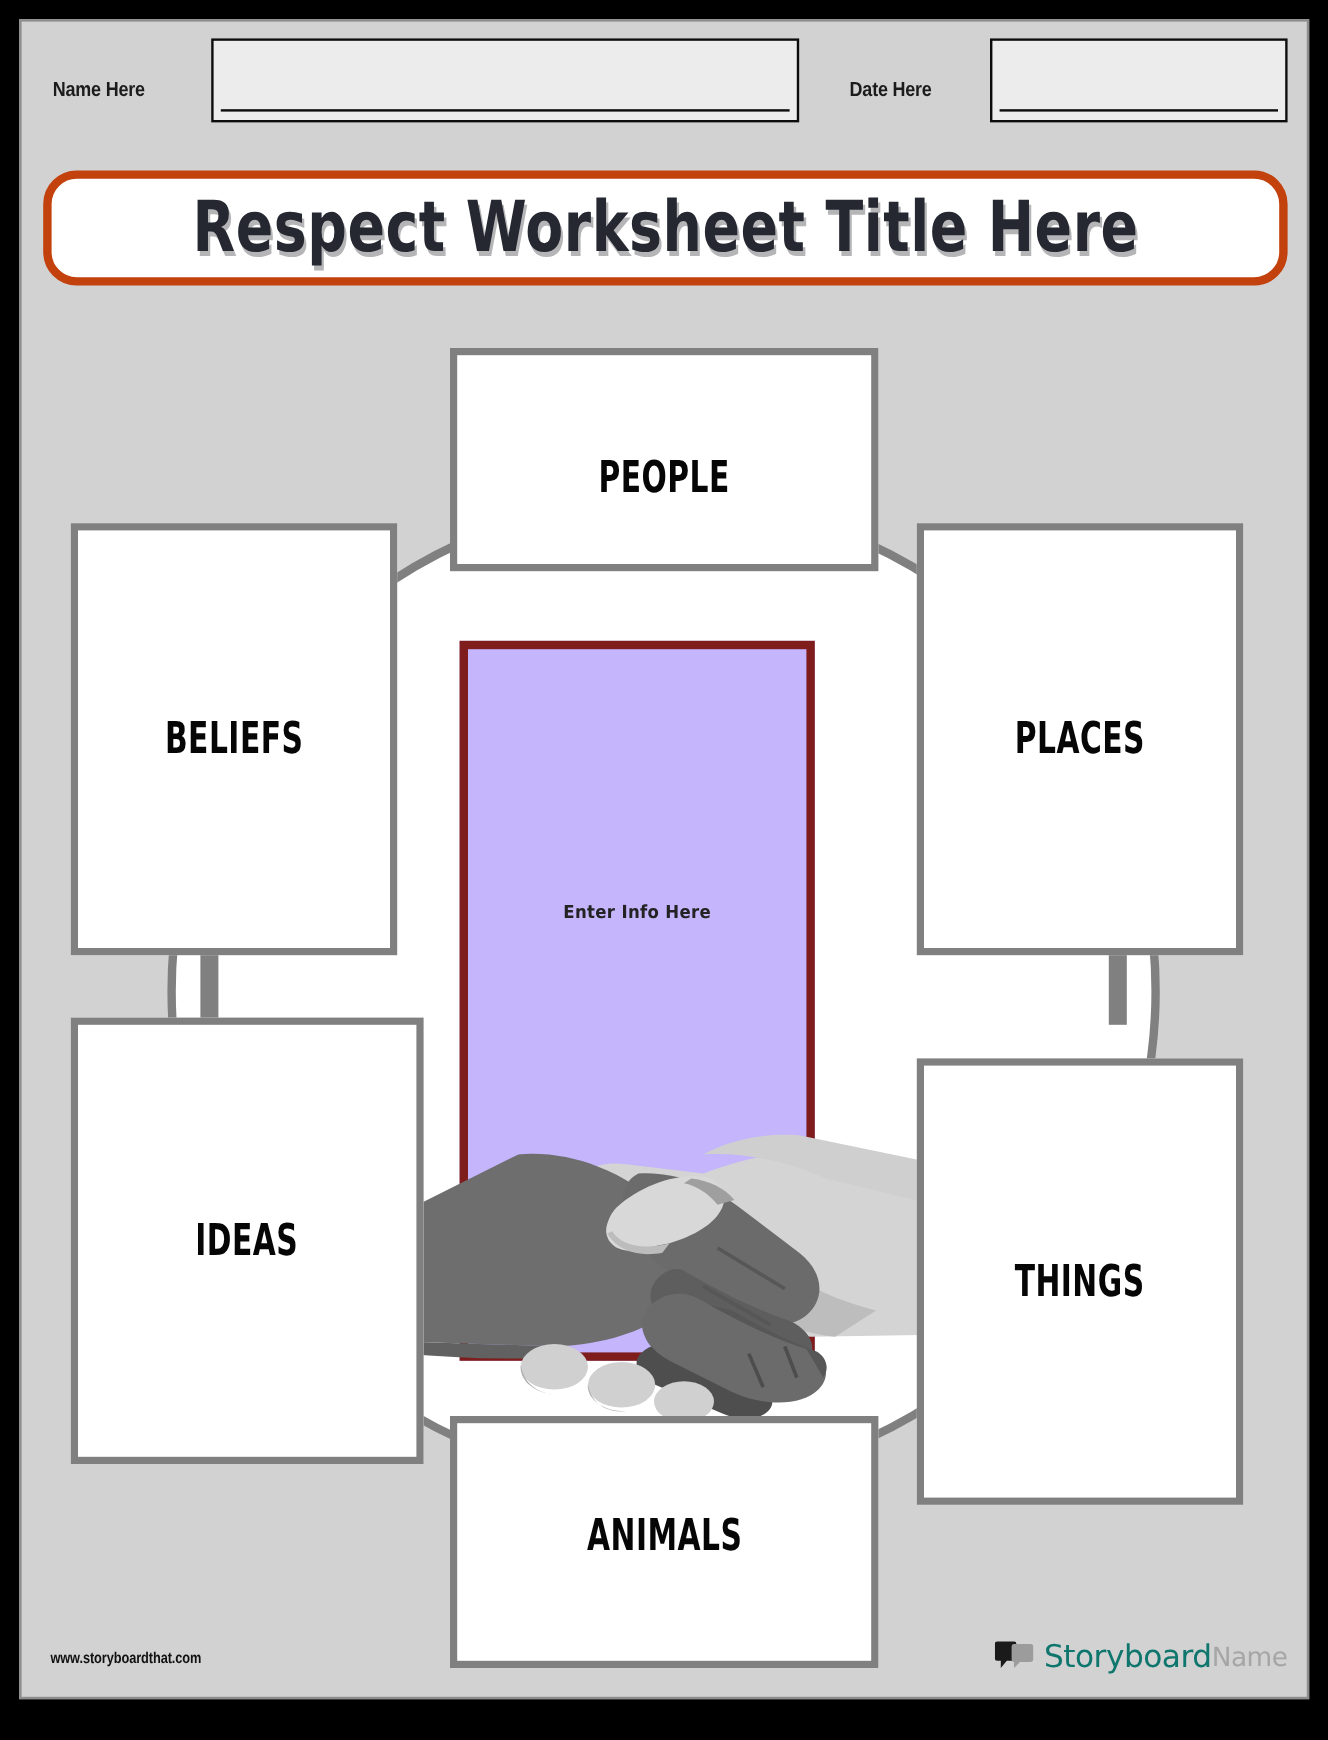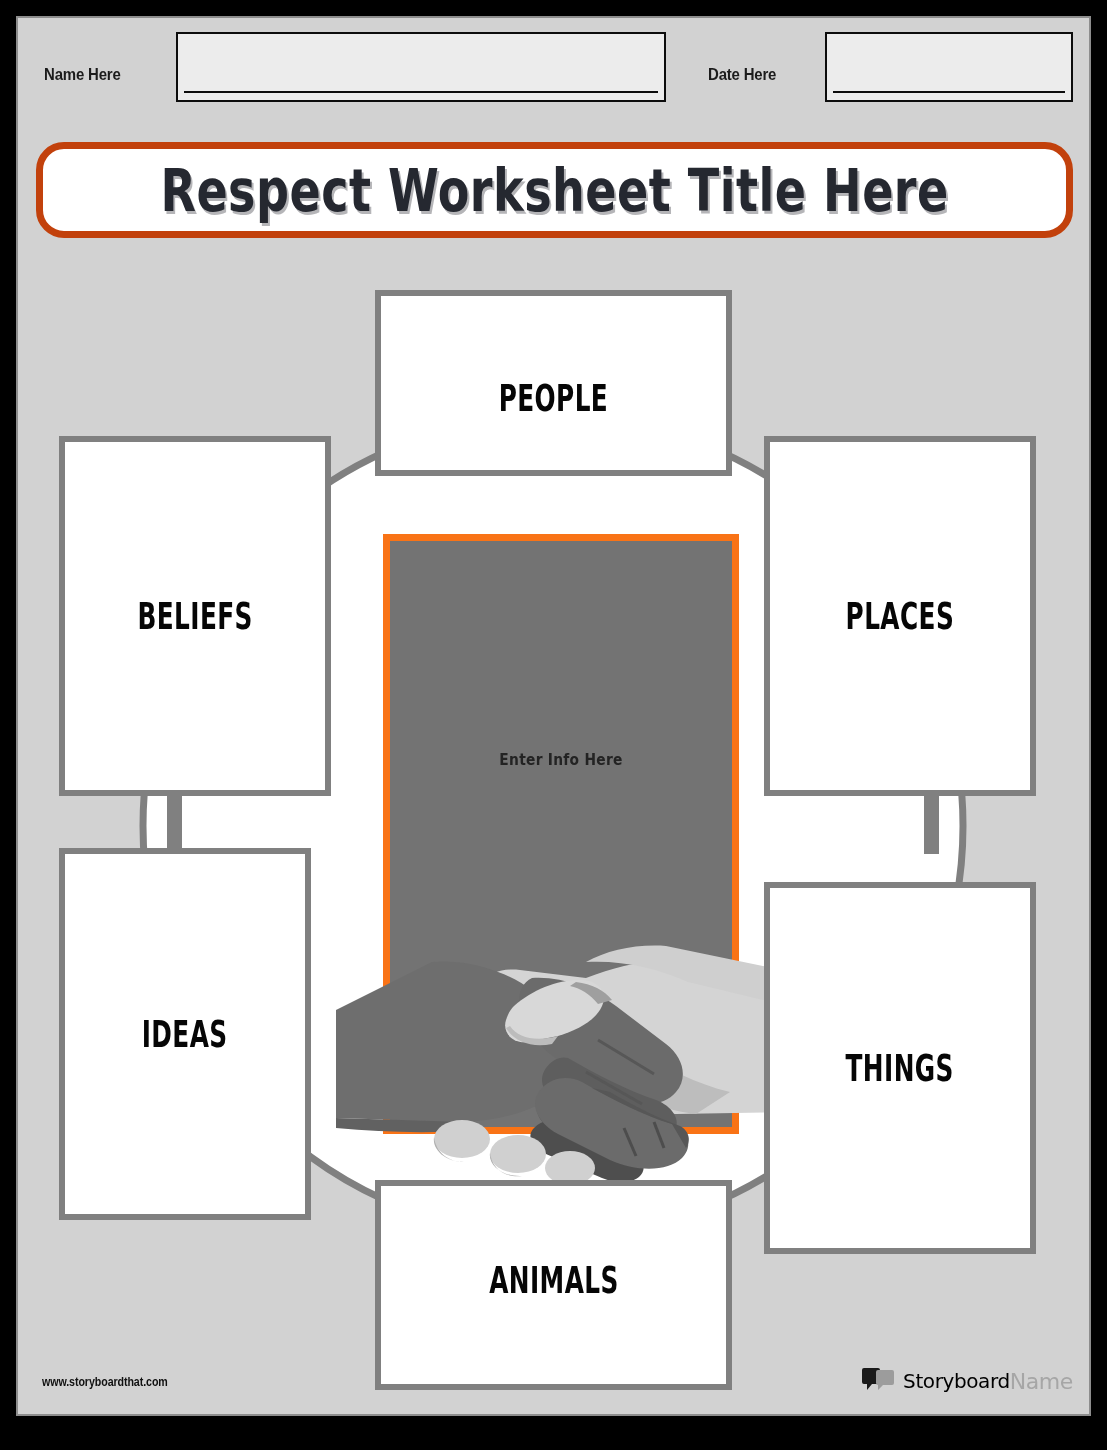--- a/index.html
+++ b/index.html
@@ -122,36 +122,36 @@
     font-weight: bold;
     color: #060606;
     letter-spacing: 0.5px;
     transform: scaleX(0.80) scaleY(1.18);
     white-space: nowrap;
   }
 
   #box-people  { left: 357px; top: 40px;  width: 357px; height: 186px; }
   #box-beliefs { left: 41px;  top: 186px; width: 272px; height: 360px; }
   #box-places  { left: 746px; top: 186px; width: 272px; height: 360px; }
-  #box-ideas   { left: 41px;  top: 598px; width: 252px; height: 372px; }
+  #box-ideas   { left: 41px;  top: 598px; width: 294px; height: 372px; }
   #box-things  { left: 746px; top: 598px; width: 272px; height: 372px; margin-top: 34px; }
   #box-animals { left: 357px; top: 930px; width: 357px; height: 210px; }
 
   #box-people  .cat-label { transform: scaleX(0.80) scaleY(1.18) translateY(13px); }
   #box-animals .cat-label { transform: scaleX(0.80) scaleY(1.18) translateY(-4px); }
 
   
   #center-box {
     position: absolute;
     left: 365px;
     top: 284px;
-    width: 356px;
+    width: 296px;
     height: 600px;
-    background: #737373;
-    border: 7px solid #f97316;
+    background: #c4b5fd;
+    border: 7px solid #7f1d1d;
     box-sizing: border-box;
   }
   #center-label {
     position: absolute;
     left: 0;
     top: 210px;
     width: 100%;
     text-align: center;
     font-family: "DejaVu Sans", sans-serif;
     font-size: 15px;
@@ -196,22 +196,22 @@
     position: absolute;
     right: 16px;
     top: 12px;
     display: flex;
     align-items: center;
     height: 34px;
   }
   #brand-icon { margin-right: 7px; display: block; }
   #brand-name {
     font-family: "DejaVu Sans", sans-serif;
-    font-size: 20px;
-    color: #000000;
+    font-size: 26px;
+    color: #0f766e;
     letter-spacing: -0.4px;
   }
   #brand-suffix {
     font-family: "DejaVu Sans", sans-serif;
     font-size: 22px;
     color: #a6a6a6;
     letter-spacing: -0.4px;
   }
 </style>
 </head>

